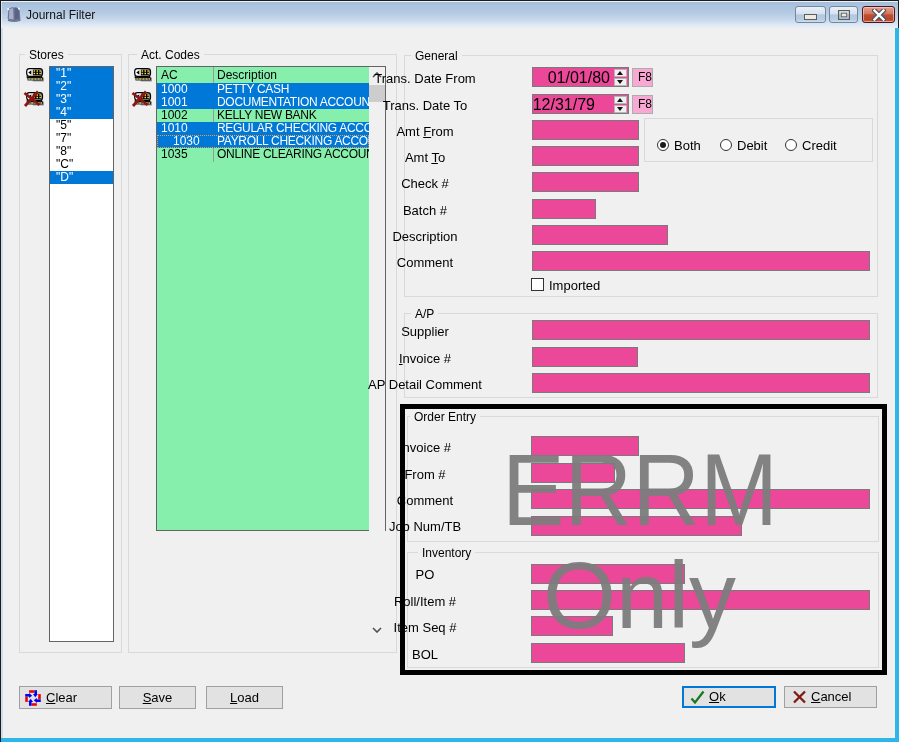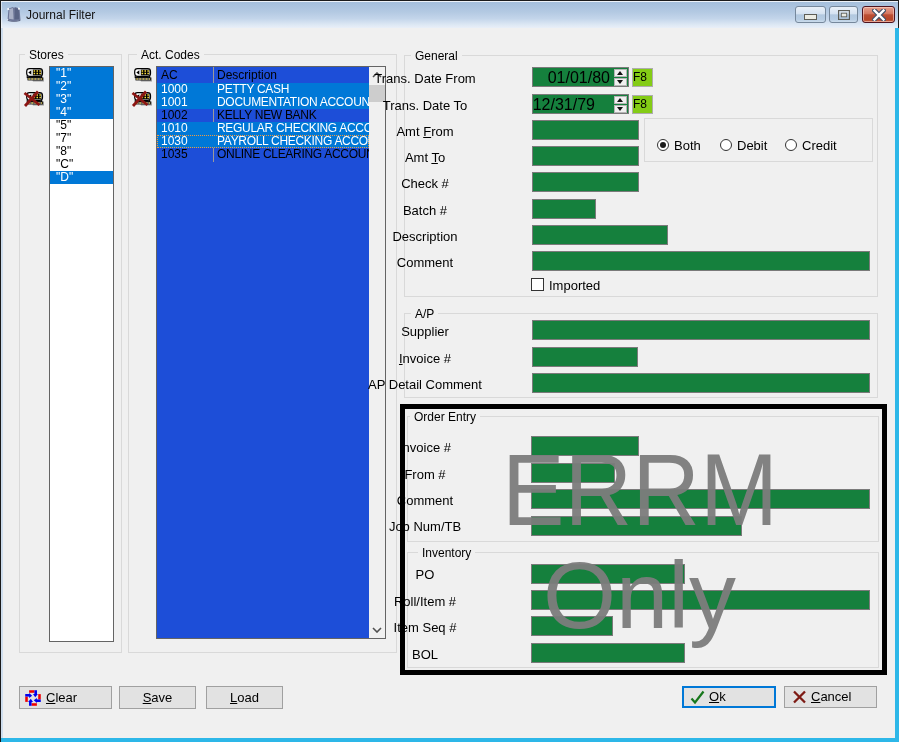--- a/index.html
+++ b/index.html
@@ -16,27 +16,27 @@
 #titletext { left:25px; top:7px; font-size:12px; color:#141414; }
 .capbtn { top:5px; height:17px; border-radius:3px; }
 #btnmin { left:794px; width:31px; background:linear-gradient(180deg,#e9f0f8 0%,#d5e2f1 46%,#b2c8df 52%,#b6cce3 82%,#cbdcec 100%); border:1px solid #76889c; }
 #btnmax { left:828px; width:29px; background:linear-gradient(180deg,#e9f0f8 0%,#d5e2f1 46%,#b2c8df 52%,#b6cce3 82%,#cbdcec 100%); border:1px solid #76889c; }
 #btncls { left:861px; width:33px; background:linear-gradient(180deg,#e6a18f 0%,#d4765f 45%,#bc4f35 52%,#b64628 82%,#ca6043 100%); border:1px solid #4e1420; box-shadow:inset 0 0 0 1px rgba(255,220,210,0.55); }
 
 .gb { border:1px solid #d9d9d9; }
 .gb > span { position:absolute; top:-7px; left:6px; background:#f0f0f0; padding:0 4px; font-size:12px; color:#000; white-space:nowrap; }
 
 #storeslist { left:48px; top:65px; width:65px; height:576px; background:#fff; border:1px solid #646464; }
-#acttable { left:155px; top:65px; width:230px; height:573px; background:#1d4ed8; border:1px solid #646464; }
+#acttable { left:155px; top:65px; width:230px; height:465px; background:#86efac; border:1px solid #646464; }
 .lrow { position:absolute; left:0; width:100%; height:13px; font-size:12px; line-height:13px; color:#000; white-space:nowrap; overflow:hidden; }
 .sel { background:#0078d7; color:#fff; }
 
 .lbl { position:absolute; font-size:13px; color:#000; text-align:center; white-space:nowrap; }
-.tb { position:absolute; background:#15803d; border:1px solid #7a7a7a; height:20px; }
-.fbtn { position:absolute; width:21px; height:19px; background:#84cc16; border:1px solid #adadad; font-size:12px; color:#000; text-align:left; line-height:17px; }
+.tb { position:absolute; background:#ec4899; border:1px solid #7a7a7a; height:20px; }
+.fbtn { position:absolute; width:21px; height:19px; background:#f9a8d4; border:1px solid #adadad; font-size:12px; color:#000; text-align:right; line-height:17px; }
 .btn { position:absolute; background:#e2e2e2; border:1px solid #a0a0a0; font-size:13px; color:#000; text-align:center; }
 .radio { position:absolute; width:12px; height:12px; border:1px solid #333; border-radius:50%; background:#fff; }
 .radio.on::after { content:""; position:absolute; left:2px; top:2px; width:6px; height:6px; border-radius:50%; background:#1a1a1a; }
 .rlbl { position:absolute; font-size:13px; color:#000; white-space:nowrap; }
 #blackrect { left:399px; top:403px; width:487px; height:271px; border:5px solid #000; }
 </style>
 </head>
 <body>
 <div id="win">
   <div class="abs" id="title"></div>
@@ -105,21 +105,21 @@
       </div>
     <div class="lrow" style="top:42px;height:13px;width:212px">
         <span style="position:absolute;left:4px">1002</span>
         <span style="position:absolute;left:60px;letter-spacing:-0.3px">KELLY NEW BANK</span>
       </div>
     <div class="lrow sel" style="top:55px;height:13px;width:212px">
         <span style="position:absolute;left:4px">1010</span>
         <span style="position:absolute;left:60px;letter-spacing:-0.3px">REGULAR CHECKING ACCOUNT</span>
       </div>
     <div class="lrow sel" style="top:68px;height:13px;width:212px;outline:1px dotted #ef9b40;outline-offset:-1px">
-        <span style="position:absolute;left:4px">1030</span>
+        <span style="position:absolute;left:16px">1030</span>
         <span style="position:absolute;left:60px;letter-spacing:-0.3px">PAYROLL CHECKING ACCOUNT</span>
       </div>
     <div class="lrow" style="top:81px;height:13px;width:212px">
         <span style="position:absolute;left:4px">1035</span>
         <span style="position:absolute;left:60px;letter-spacing:-0.3px">ONLINE CLEARING ACCOUNT</span>
       </div>
 
     <div style="position:absolute;right:0;top:0;width:16px;height:571px;background:#f0f0f0">
       <svg style="position:absolute;left:3px;top:5px" width="10" height="6" viewBox="0 0 10 6">
           <path d="M1 5 L5 1 L9 5" fill="none" stroke="#505050" stroke-width="1.6"></path>

